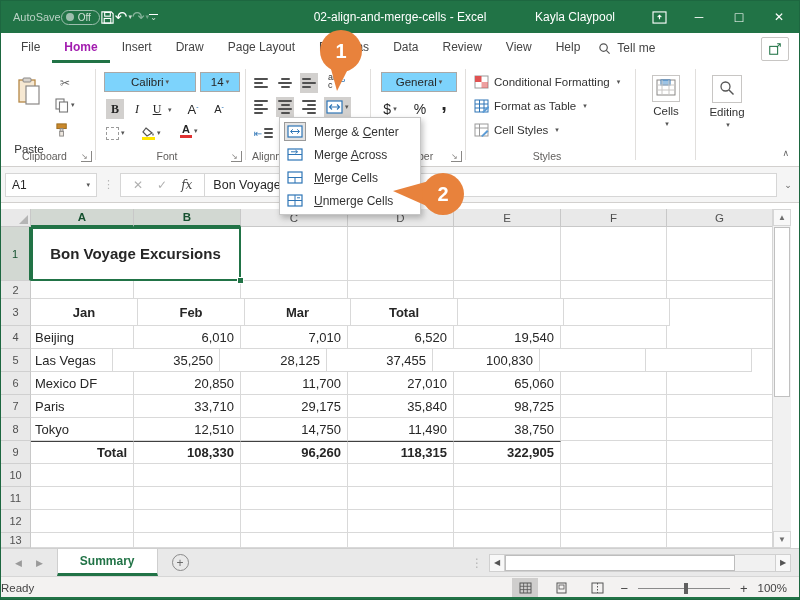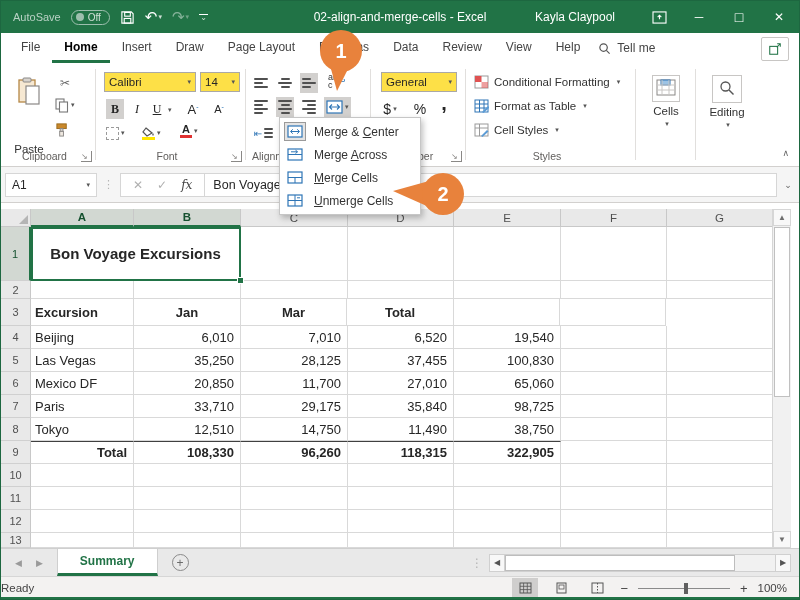--- a/index.html
+++ b/index.html
@@ -2,47 +2,47 @@
 <html><head>
 <meta charset="utf-8">
 <style>
   * { margin:0; padding:0; box-sizing:border-box; }
   html,body { width:800px; height:600px; overflow:hidden; }
   body { font-family:"Liberation Sans","DejaVu Sans",sans-serif; font-size:12px; color:#262626; }
   #window { position:relative; width:800px; height:600px; background:#fff; border:1px solid #1d6740; }
 
   
   #titlebar { position:absolute; left:0; top:0; width:100%; height:32px; background:#217346; color:#fff; display:flex; align-items:center; }
-  .tb-left { display:flex; align-items:center; gap:10px; padding-left:12px; }
+  .tb-left { display:flex; align-items:center; padding-left:12px; }
   .autosave-label { color:#b9d2c5; font-size:11px; }
   .autosave-pill { display:flex; align-items:center; gap:4px; border:1px solid #9dbfae; border-radius:8px; padding:1px 8px 1px 4px; color:#cfe0d6; font-size:10px; }
   .autosave-dot { width:8px; height:8px; border-radius:50%; background:#9dbfae; }
   .qat-btn { display:flex; align-items:center; color:#fff; font-size:15px; gap:1px; cursor:default; }
   .qat-dim { opacity:.45; }
   .mini-caret { font-size:7px; color:#cfe0d6; }
   .tb-title { position:absolute; left:0; right:0; text-align:center; font-size:12px; color:#fff; pointer-events:none; }
   .tb-right { margin-left:auto; display:flex; align-items:center; height:100%; }
   .tb-user { font-size:12px; color:#fff; margin-right:24px; }
   .tb-ctl { width:40px; height:32px; display:flex; align-items:center; justify-content:center; font-size:12px; }
 
   
   #tabrow { position:absolute; left:0; top:32px; width:100%; height:30px; background:#fff; display:flex; align-items:center; padding-left:8px; }
   .rtab { padding:7px 12px 6px; font-size:12px; color:#444; }
-  .rtab.active { color:#000000; font-weight:bold; border-bottom:3px solid #217346; }
+  .rtab.active { color:#a21caf; font-weight:bold; border-bottom:3px solid #217346; }
   .tellme { display:flex; align-items:center; gap:6px; color:#444; margin-left:6px; }
   .share-btn { position:absolute; right:10px; top:4px; width:28px; height:24px; border:1px solid #c8c6c4; border-radius:2px; display:flex; align-items:center; justify-content:center; background:#fff; }
 
   
   #ribbon { position:absolute; left:0; top:62px; width:100%; height:104px; background:#fff; border-bottom:1px solid #d2d0ce; }
   .rgroup { position:absolute; top:0; height:103px; }
   .rgroup .divider { position:absolute; right:0; top:6px; bottom:6px; width:1px; background:#e1dfdd; }
   .glabel { position:absolute; bottom:4px; left:0; right:8px; text-align:center; font-size:10.5px; color:#605e5c; }
   .launcher { position:absolute; bottom:4px; right:4px; width:11px; height:11px; border-left:1px solid #8a8886; border-top:1px solid #8a8886; color:#8a8886; font-size:8px; line-height:9px; text-align:right; transform:rotate(180deg); }
   .bigbtn { display:flex; flex-direction:column; align-items:center; justify-content:flex-start; padding-top:8px; gap:3px; font-size:11.5px; color:#333; }
-  .combo { display:flex; align-items:center; justify-content:space-between; border:1px solid #aaa8a6; background:#fde047; padding:1px 4px; font-size:11.5px; height:20px; }
+  .combo { display:flex; align-items:center; justify-content:center; border:1px solid #aaa8a6; background:#7dd3fc; padding:1px 4px; font-size:11.5px; height:20px; }
   .icon-btn { display:inline-flex; align-items:center; justify-content:center; height:20px; min-width:18px; padding:0 2px; font-size:12px; }
   .icon-btn.pressed { background:#d2d0ce; }
   .caret { font-size:7px; color:#555; margin-left:2px; }
   .lines { display:inline-flex; flex-direction:column; gap:2.4px; width:14px; }
   .lines i { display:block; height:1.6px; background:#505050; border-radius:1px; }
   .ln-s { width:9px; } .ln-c { align-self:center; } .ln-r { align-self:flex-end; }
   .styles-item { display:flex; align-items:center; gap:5px; font-size:11.5px; color:#333; height:22px; }
   .bi { color:#2E75B6; }
 
   
@@ -434,40 +434,40 @@
         <div class="cell" style="width: 103px; height: 18px;"></div>
         <div class="cell" style="width: 107px; height: 18px;"></div>
         <div class="cell" style="width: 107px; height: 18px;"></div>
         <div class="cell" style="width: 106px; height: 18px;"></div>
         <div class="cell" style="width: 107px; height: 18px;"></div>
         <div class="cell" style="width: 106px; height: 18px;"></div>
         <div class="cell" style="width: 106px; height: 18px;"></div>
       </div>
       <div class="grow" style="top: 90px; height: 27px;">
         <div class="rowhdr" style="height: 27px;">3</div>
-        <div class="cell b" style="width: 103px; height: 27px;">Excursion</div>
         <div class="cell b ctr" style="width: 107px; height: 27px;">Jan</div>
+        <div class="cell b ctr" style="width: 107px; height: 27px;">Feb</div>
         <div class="cell b ctr" style="width: 106px; height: 27px;">Mar</div>
         <div class="cell b ctr" style="width: 107px; height: 27px;">Total</div>
         <div class="cell" style="width: 106px; height: 27px;"></div>
         <div class="cell" style="width: 106px; height: 27px;"></div>
       </div>
       <div class="grow" style="top: 117px; height: 23px;">
         <div class="rowhdr" style="height: 23px;">4</div>
         <div class="cell" style="width: 103px; height: 23px;">Beijing</div>
         <div class="cell num" style="width: 107px; height: 23px;">6,010</div>
         <div class="cell num" style="width: 107px; height: 23px;">7,010</div>
         <div class="cell num" style="width: 106px; height: 23px;">6,520</div>
         <div class="cell num" style="width: 107px; height: 23px;">19,540</div>
         <div class="cell" style="width: 106px; height: 23px;"></div>
         <div class="cell" style="width: 106px; height: 23px;"></div>
       </div>
       <div class="grow" style="top: 140px; height: 23px;">
         <div class="rowhdr" style="height: 23px;">5</div>
-        <div class="cell" style="width: 103px; height: 23px;">Las Vegas</div>
+        <div class="cell" style="width: 82px; height: 23px;">Las Vegas</div>
         <div class="cell num" style="width: 107px; height: 23px;">35,250</div>
         <div class="cell num" style="width: 107px; height: 23px;">28,125</div>
         <div class="cell num" style="width: 106px; height: 23px;">37,455</div>
         <div class="cell num" style="width: 107px; height: 23px;">100,830</div>
         <div class="cell" style="width: 106px; height: 23px;"></div>
         <div class="cell" style="width: 106px; height: 23px;"></div>
       </div>
       <div class="grow" style="top: 163px; height: 23px;">
         <div class="rowhdr" style="height: 23px;">6</div>
         <div class="cell" style="width: 103px; height: 23px;">Mexico DF</div>

